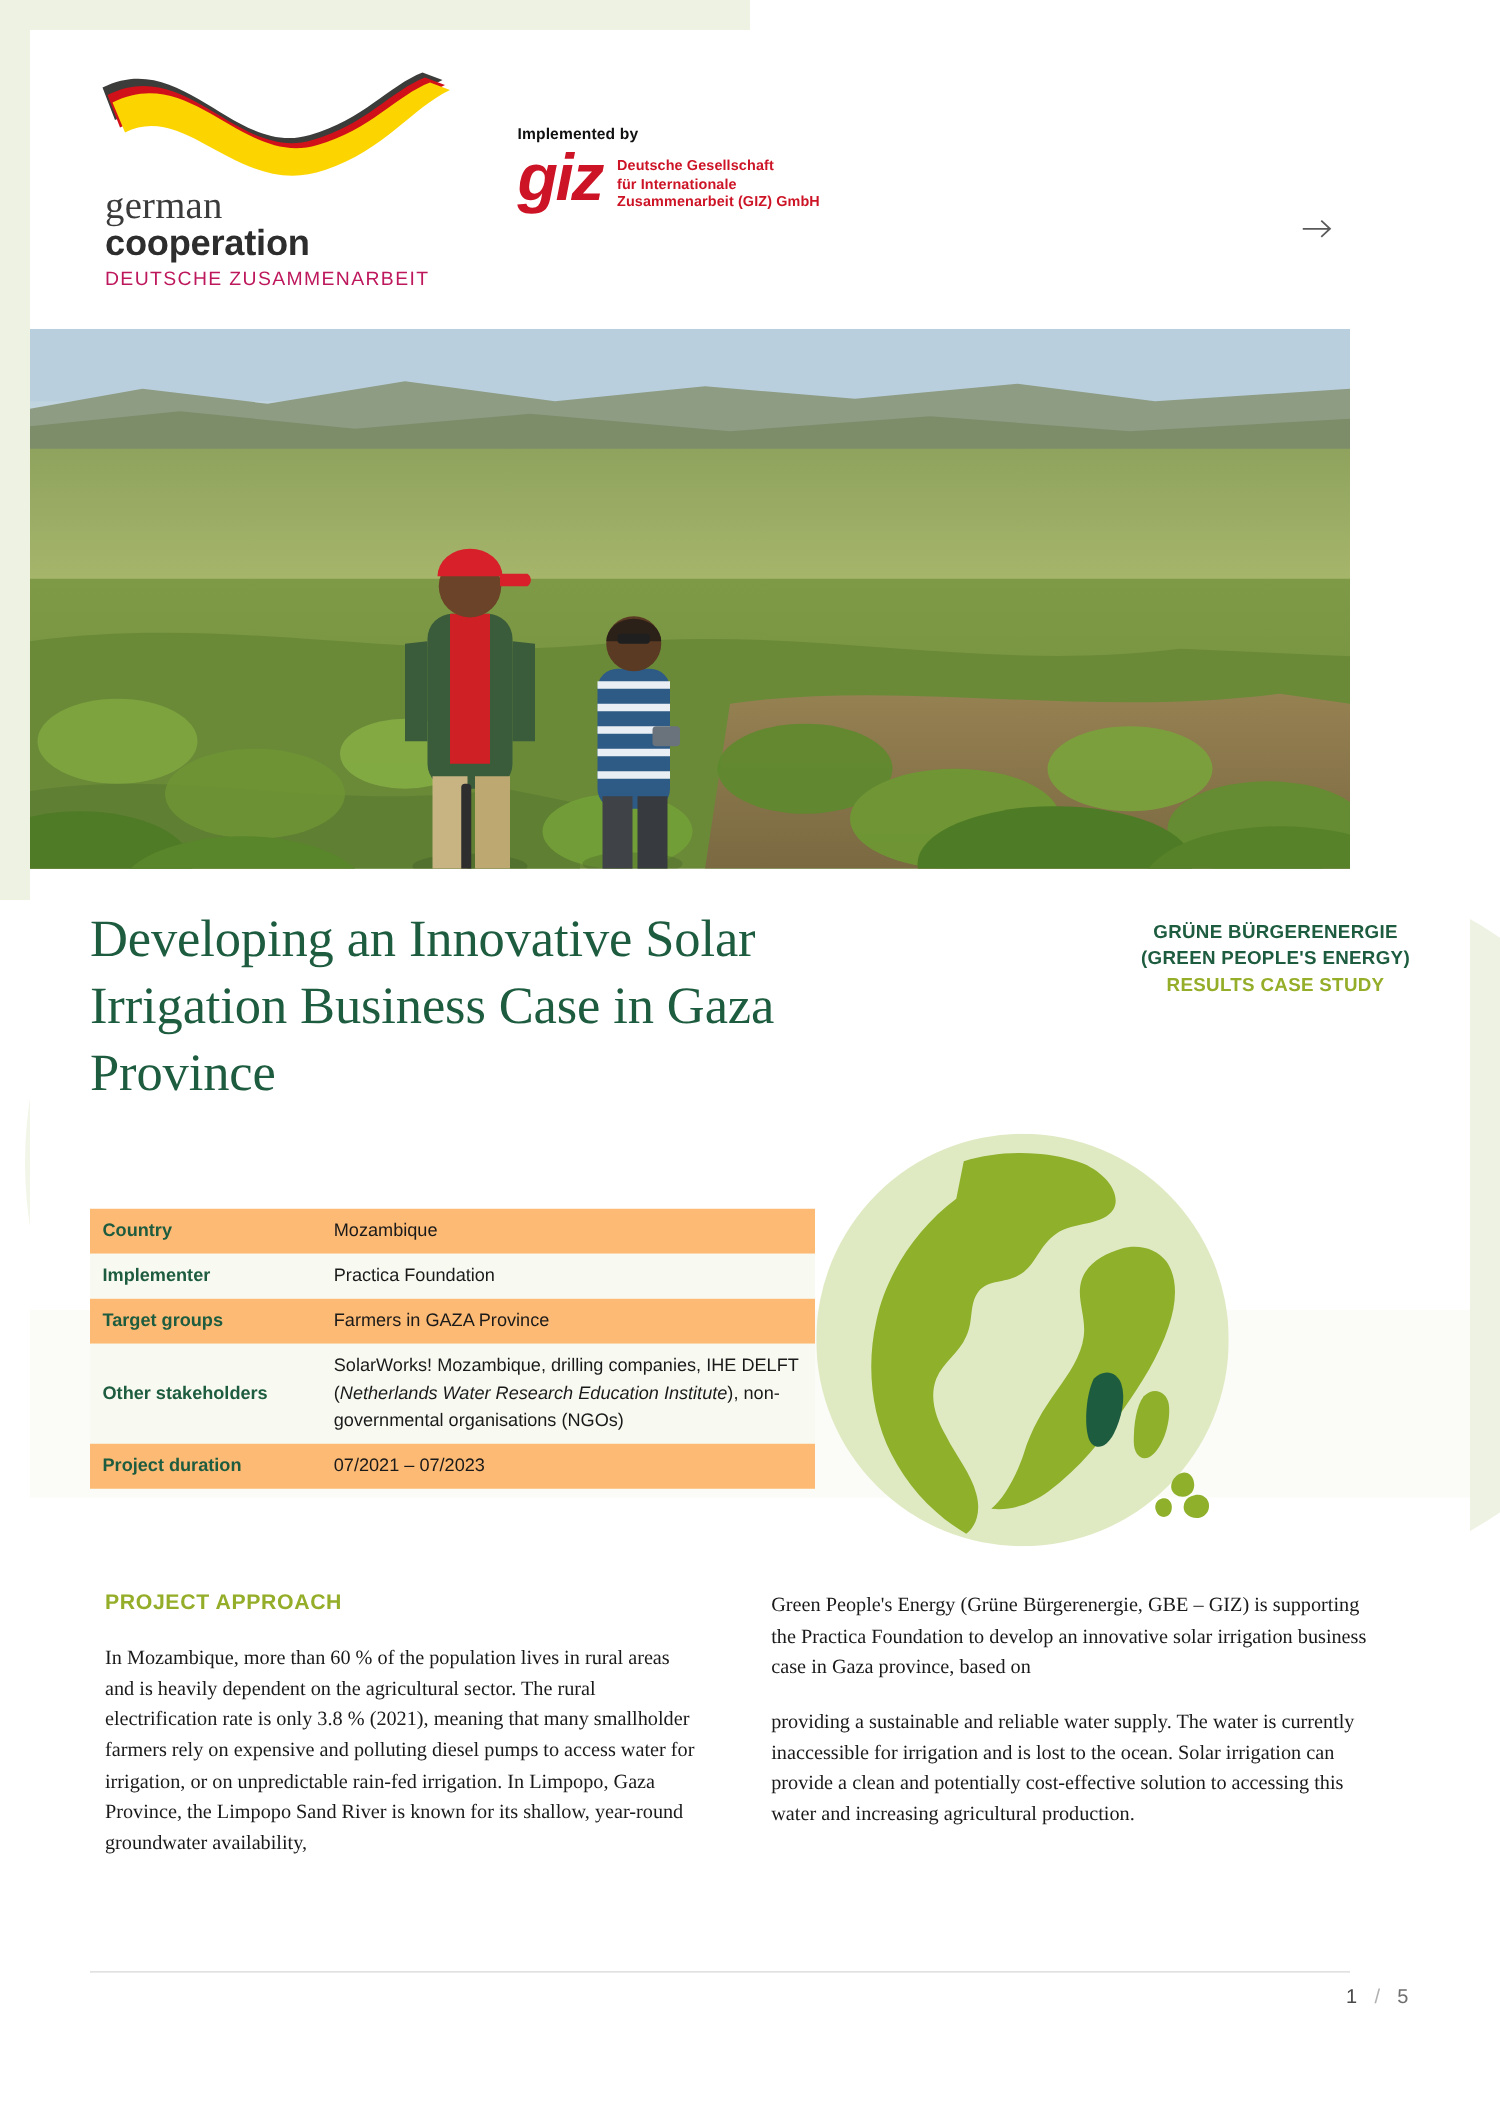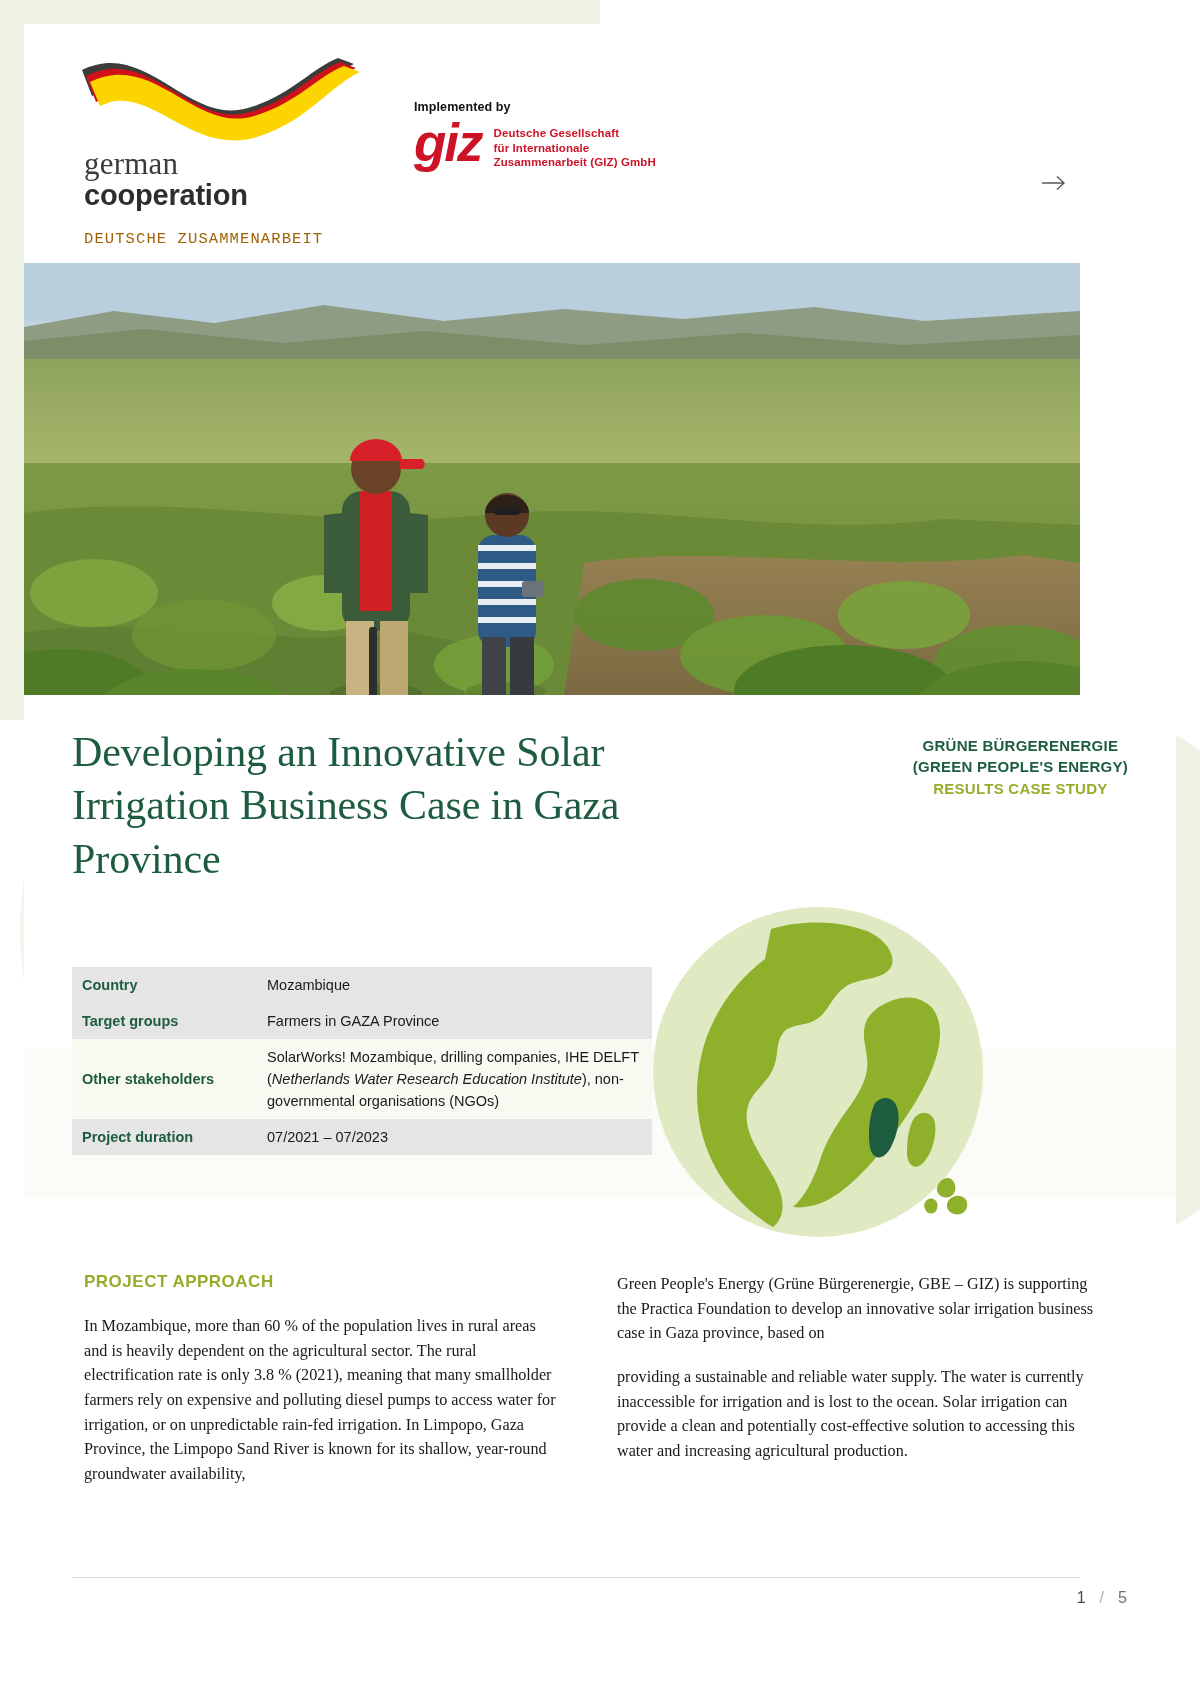--- a/index.html
+++ b/index.html
@@ -77,23 +77,23 @@
     font-family: "Liberation Serif", serif;
     font-size: 31px; color: #3b3b3b; line-height: 1.02;
     letter-spacing: .2px;
   }
   .gc-line2 {
     font-family: "Liberation Sans", sans-serif;
     font-weight: bold; font-size: 29px; color: #2d2d2d;
     line-height: 1.05; letter-spacing: -.2px;
   }
   .gc-line3 {
-    font-family: Liberation Mono, monospace;
-    font-size: 15.5px; color: #a16207; letter-spacing: 1.1px;
-    margin-top: 20px;
+    font-family: Liberation Sans, sans-serif;
+    font-size: 15.5px; color: #be185d; letter-spacing: 1.1px;
+    margin-top: 5px;
   }
 
   .logo-giz { position: absolute; left: 390px; top: 76px; width: 300px; }
   .impl-by {
     font-family: "Liberation Sans", sans-serif;
     font-weight: bold; font-size: 12.5px; color: #111;
     letter-spacing: .1px; margin-bottom: 8px;
   }
   .giz-row { display: flex; align-items: flex-start; }
   .giz-mark {
@@ -150,21 +150,21 @@
     width: 330px; height: 330px; z-index: 4;
   }
 
   
   .info-table {
     position: absolute; left: 72px; top: 967px;
     width: 580px; z-index: 5;
     font-family: "Liberation Sans", sans-serif;
   }
   .info-row { display: flex; align-items: center; min-height: 32px; }
-  .info-row.alt { background: #e5e5e5; }
+  .info-row.alt { background: #fdba74; }
   .info-row.plain { background: #f8faf2; }
   .info-label {
     width: 195px; flex: none;
     padding: 7px 0 7px 10px;
     font-weight: bold; font-size: 14.5px; color: #1d5c3f;
   }
   .info-value {
     flex: 1; padding: 7px 8px 7px 0;
     font-size: 14.5px; color: #1a1a1a; line-height: 1.52;
   }
@@ -368,20 +368,24 @@
     </svg>
   </div>
 
   <div class="info-table">
 
     <div class="info-row alt">
       <div class="info-label">Country</div>
       <div class="info-value">Mozambique</div>
     </div>
 
+    <div class="info-row plain">
+      <div class="info-label">Implementer</div>
+      <div class="info-value">Practica Foundation</div>
+    </div>
 
     <div class="info-row alt">
       <div class="info-label">Target groups</div>
       <div class="info-value">Farmers in GAZA Province</div>
     </div>
 
     <div class="info-row plain">
       <div class="info-label">Other stakeholders</div>
       <div class="info-value" id="stakeholders-value">SolarWorks! Mozambique, drilling companies, IHE DELFT (<i>Netherlands Water Research Education Institute</i>), non-governmental organisations (NGOs)</div>
     </div>

